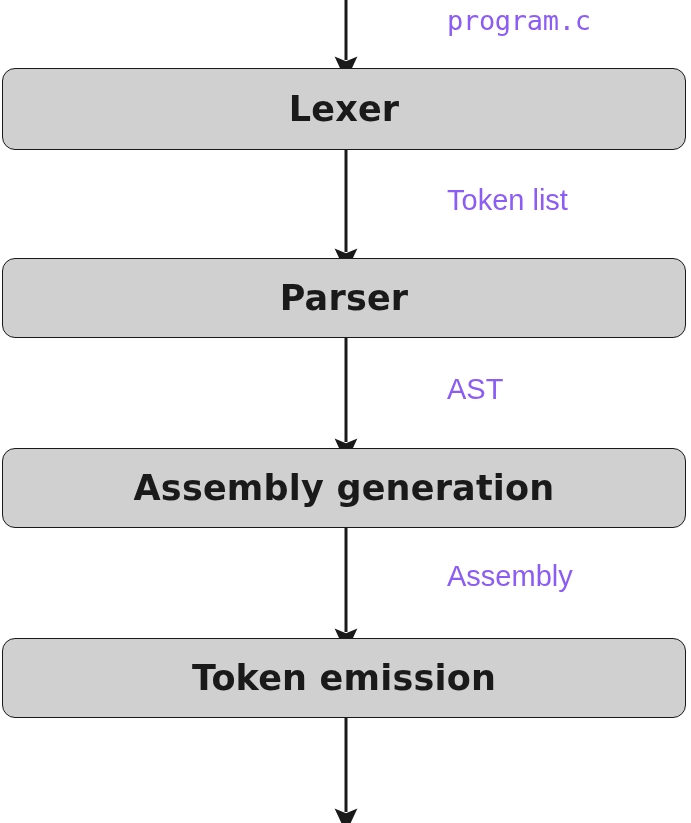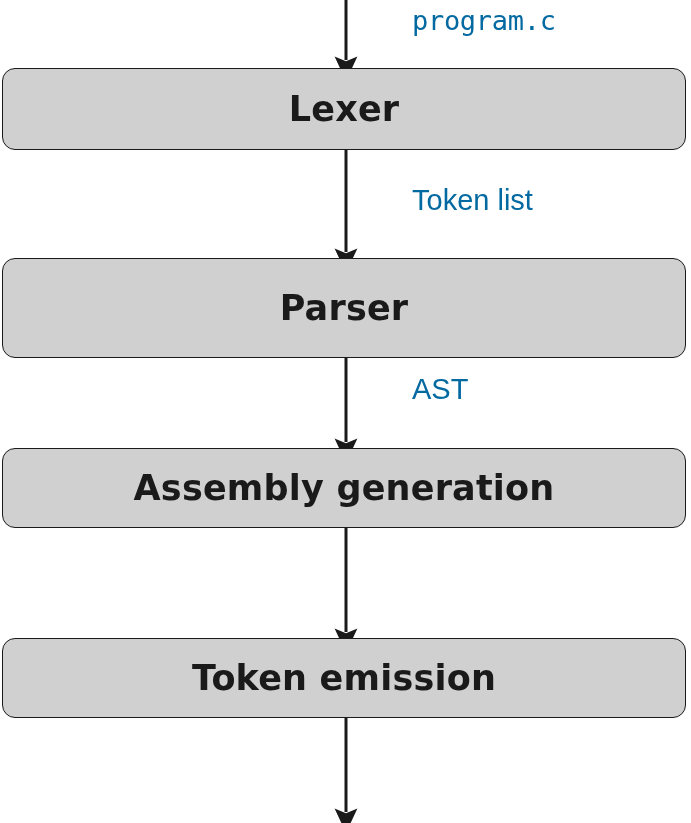--- a/index.html
+++ b/index.html
@@ -33,23 +33,24 @@
     font-family: "DejaVu Sans", sans-serif;
     font-weight: bold;
     font-size: 35px;
     color: #1a1a1a;
     letter-spacing: 0.2px;
     line-height: 1;
     white-space: nowrap;
   }
   .edge-label {
     position: absolute;
-    color: #0369a1;
+    color: #8b5cf6;
     line-height: 1;
     white-space: nowrap;
+    margin-left: 35px;
   }
   .edge-label.sans {
     font-family: Liberation Sans, sans-serif;
     font-size: 29px;
     font-weight: 400;
   }
   .edge-label.mono {
     font-family: "DejaVu Sans Mono", monospace;
     font-size: 27px;
     font-weight: 400;
@@ -83,29 +84,30 @@
   </svg>
 
   <div class="edge-label mono" style="left:412px; top:7px;">program.c</div>
 
   <div class="stage-box" style="top:68px; height:82px;">
     <span class="stage-label">Lexer</span>
   </div>
 
   <div class="edge-label sans" style="left:412px; top:186px;">Token list</div>
 
-  <div class="stage-box" style="top:258px; height:100px;">
+  <div class="stage-box" style="top:258px; height:80px;">
     <span class="stage-label">Parser</span>
   </div>
 
   <div class="edge-label sans" style="left:412px; top:375px;">AST</div>
 
   <div class="stage-box" style="top:448px; height:80px;text-align:right;">
     <span class="stage-label">Assembly generation</span>
   </div>
 
+  <div class="edge-label sans" style="left:412px; top:562px;">Assembly</div>
 
   <div class="stage-box" style="top:638px; height:80px;">
     <span class="stage-label">Token emission</span>
   </div>
 
 
 </div>
 
 </body></html>

